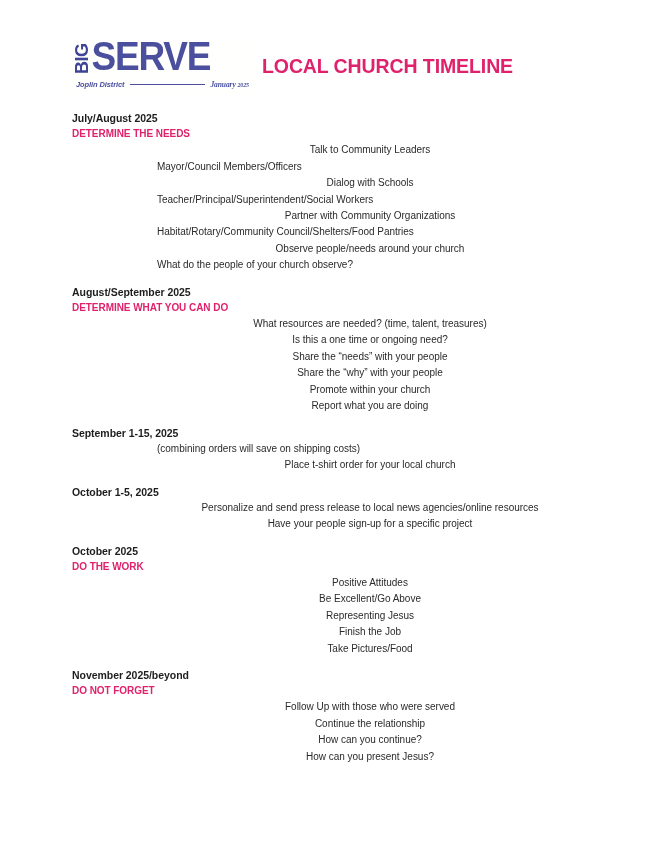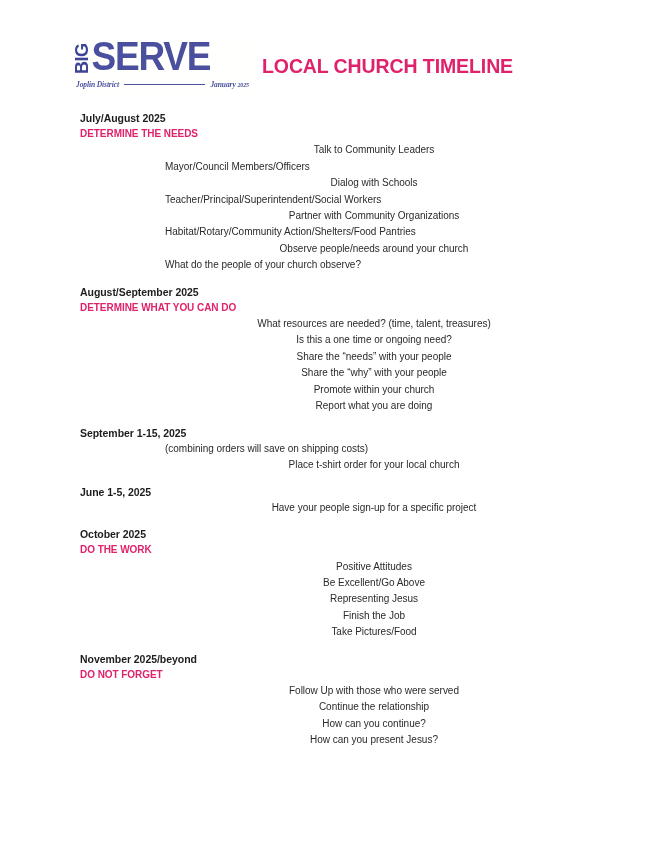--- a/index.html
+++ b/index.html
@@ -65,21 +65,21 @@
   .logo-tagline {
     position: absolute;
     left: 4px;
     top: 38px;
     width: 173px;
     display: flex;
     align-items: center;
     gap: 5px;
   }
   .logo-district {
-    font-family: Liberation Serif, serif;
+    font-family: Liberation Sans, sans-serif;
     font-style: italic;
     font-weight: 700;
     font-size: 7.5px;
     color: #4a4f9e;
     white-space: nowrap;
     letter-spacing: -0.1px;
   }
   .logo-rule {
     flex: 1 1 auto;
     height: 1.4px;
@@ -108,21 +108,21 @@
     white-space: nowrap;
   }
 
   
   .content {
     position: absolute;
     top: 110px;
     left: 72px;
     right: 24px;
   }
-  .section { margin-bottom: 10px; margin-left: 8px; }
+  .section { margin-bottom: 10px; }
   .section:last-child { margin-bottom: 0; }
 
   .date-head {
     font-size: 10.5px;
     font-weight: 700;
     color: #1d1d1d;
     line-height: 16.2px;
     letter-spacing: -0.05px;
   }
   .sub-head {
@@ -164,41 +164,42 @@
 
 <div class="content" id="content">
     <div class="section">
       <div class="date-head">July/August 2025</div>
       <div class="sub-head">DETERMINE THE NEEDS</div>
       <div class="item lvl1">Talk to Community Leaders</div>
       <div class="item lvl2">Mayor/Council Members/Officers</div>
       <div class="item lvl1">Dialog with Schools</div>
       <div class="item lvl2">Teacher/Principal/Superintendent/Social Workers</div>
       <div class="item lvl1">Partner with Community Organizations</div>
-      <div class="item lvl2">Habitat/Rotary/Community Action/Shelters/Food Pantries</div>
+      <div class="item lvl2">Habitat/Rotary/Community Council/Shelters/Food Pantries</div>
       <div class="item lvl1">Observe people/needs around your church</div>
       <div class="item lvl2">What do the people of your church observe?</div>
     </div>
     <div class="section">
       <div class="date-head">August/September 2025</div>
       <div class="sub-head">DETERMINE WHAT YOU CAN DO</div>
       <div class="item lvl1">What resources are needed? (time, talent, treasures)</div>
       <div class="item lvl1">Is this a one time or ongoing need?</div>
       <div class="item lvl1">Share the “needs” with your people</div>
       <div class="item lvl1">Share the “why” with your people</div>
       <div class="item lvl1">Promote within your church</div>
       <div class="item lvl1">Report what you are doing</div>
     </div>
     <div class="section">
       <div class="date-head">September 1-15, 2025</div>
       <div class="item lvl2">(combining orders will save on shipping costs)</div>
       <div class="item lvl1">Place t-shirt order for your local church</div>
     </div>
     <div class="section">
-      <div class="date-head">June 1-5, 2025</div>
+      <div class="date-head">October 1-5, 2025</div>
+      <div class="item lvl1">Personalize and send press release to local news agencies/online resources</div>
       <div class="item lvl1">Have your people sign-up for a specific project</div>
     </div>
     <div class="section">
       <div class="date-head">October 2025</div>
       <div class="sub-head">DO THE WORK</div>
       <div class="item lvl1">Positive Attitudes</div>
       <div class="item lvl1">Be Excellent/Go Above</div>
       <div class="item lvl1">Representing Jesus</div>
       <div class="item lvl1">Finish the Job</div>
       <div class="item lvl1">Take Pictures/Food</div>

